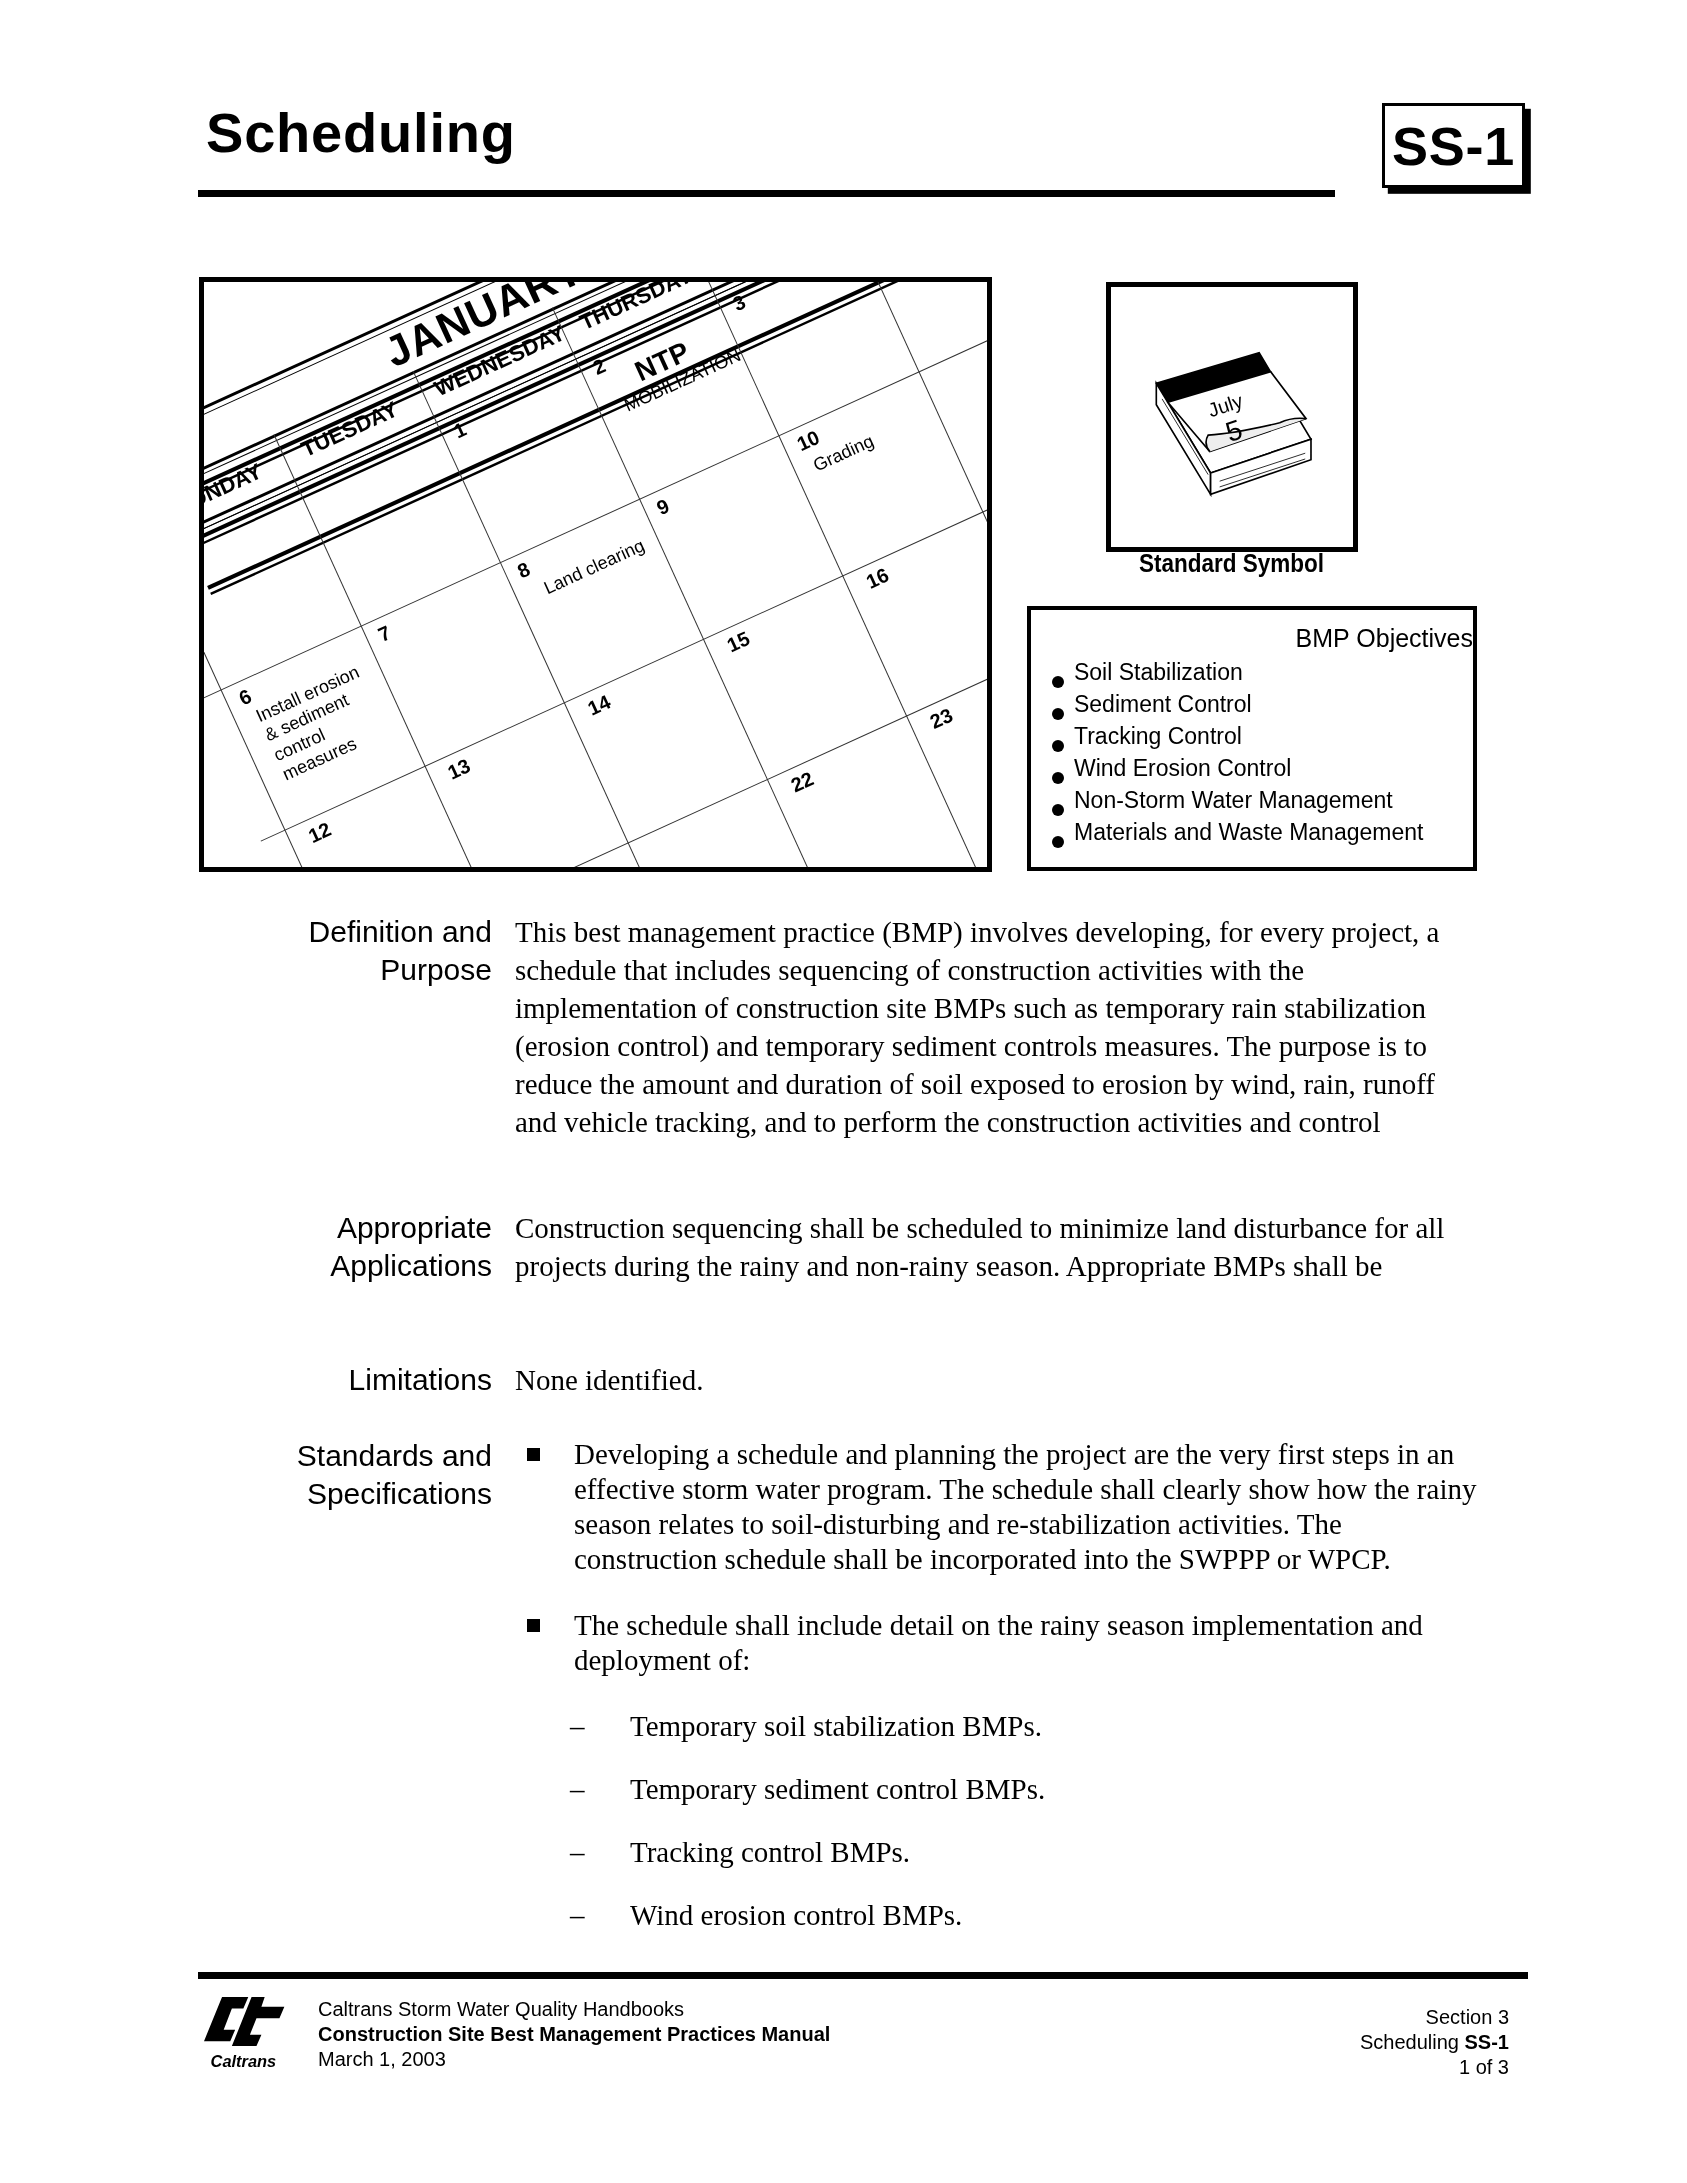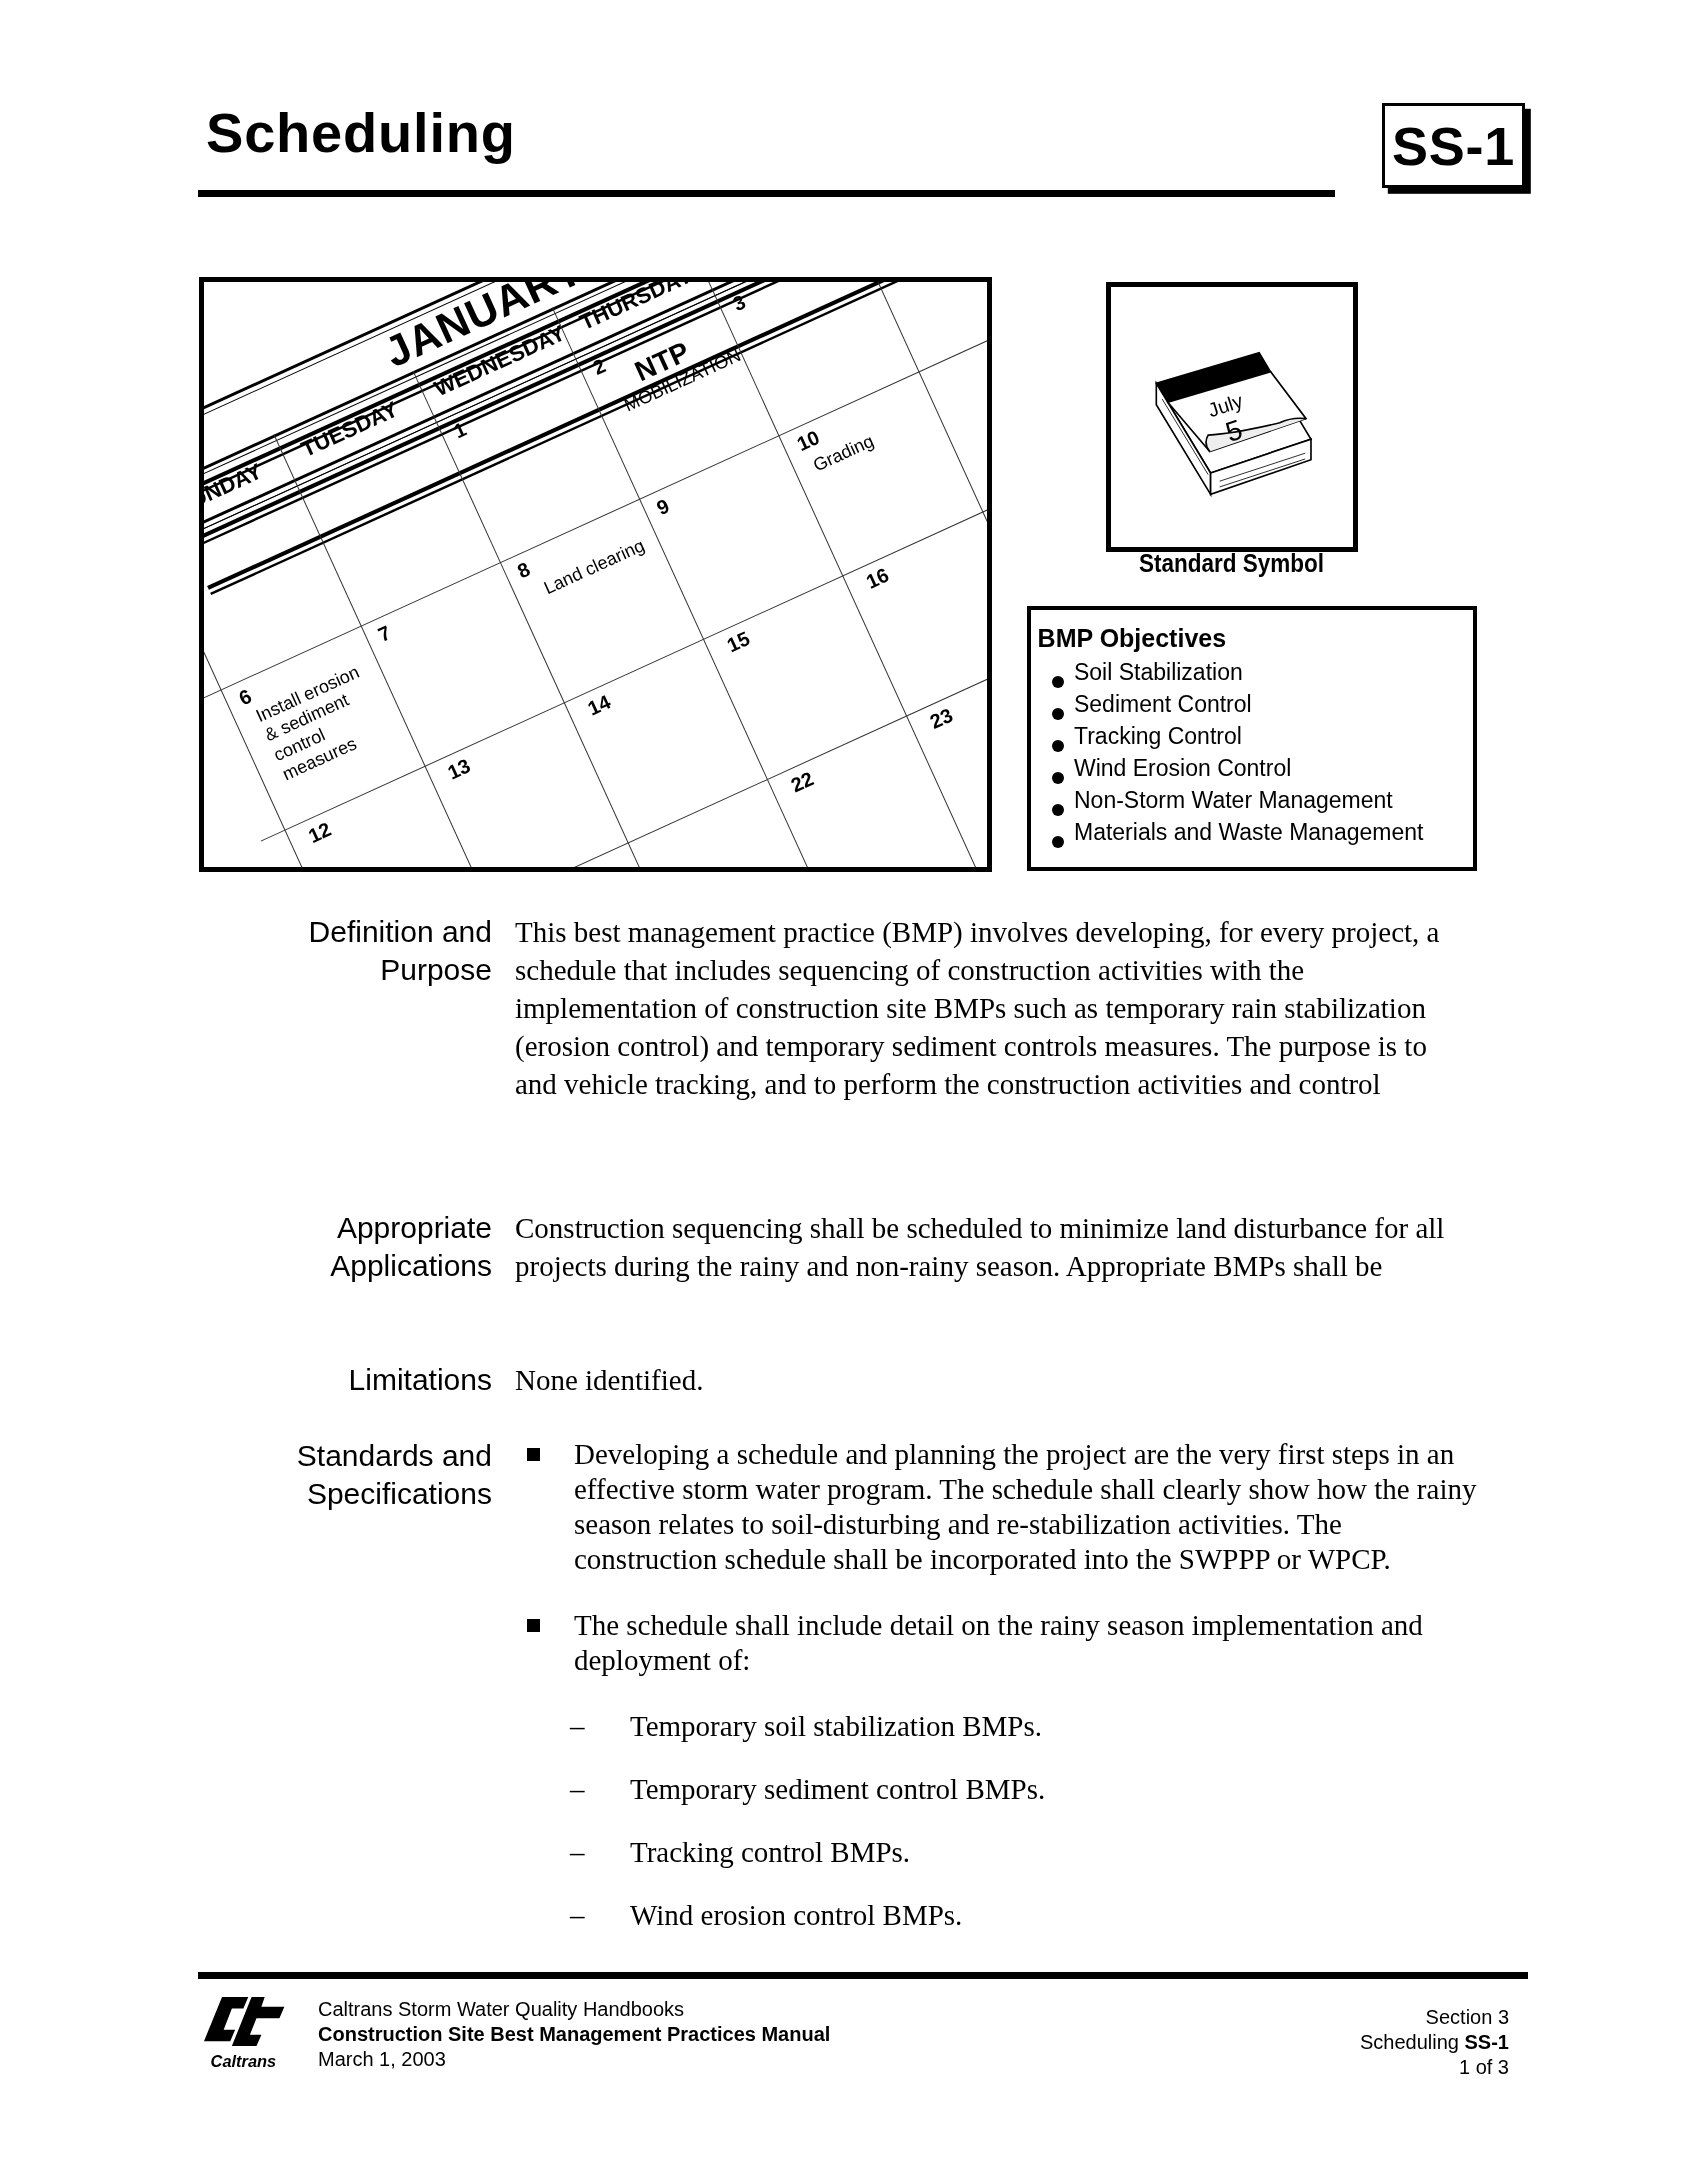--- a/index.html
+++ b/index.html
@@ -12,21 +12,21 @@
   #code-box { position:absolute; left:1382px; top:103px; width:137px; height:79px; border:3.3px solid #000; box-shadow:5.8px 5.8px 0 #000; background:#fff; display:flex; align-items:center; justify-content:center; }
   #code-box span { font-size:54px; font-weight:bold; line-height:1; letter-spacing:0.8px; }
 
   #calendar-figure { position:absolute; left:199px; top:277px; width:793px; height:595px; box-sizing:border-box; border:5.8px solid #000; overflow:hidden; background:#fff; }
   #calendar-figure svg { position:absolute; left:0; top:0; }
 
   #symbol-box { position:absolute; left:1106px; top:282px; width:252px; height:270px; box-sizing:border-box; border:5px solid #000; background:#fff; }
   #symbol-label { position:absolute; left:1071px; top:549px; width:321px; text-align:center; font-size:25px; font-weight:bold; }
 
   #objectives-box { position:absolute; left:1027px; top:606px; width:450px; height:265px; box-sizing:border-box; border:4.1px solid #000; padding:14px 0 0 0; }
-  #objectives-title { text-align:left; font-size:25px; font-weight:bold; margin:0 0 3.3px 6.6px; }
+  #objectives-title { text-align:right; font-size:25px; font-weight:normal; margin:0 0 3.3px 6.6px; }
   #objectives-list { list-style:none; margin:0; padding:0 0 0 20.6px; }
   #objectives-list li { font-size:23px; line-height:32px; display:flex; align-items:flex-end; }
   #objectives-list li .dot { width:12.4px; height:12.4px; border-radius:50%; background:#000; display:inline-block; margin-right:10px; }
 
   .section { position:absolute; left:0; width:1687px; }
   .sec-label { position:absolute; left:165px; width:327px; text-align:right; font-size:30px; line-height:38px; }
   .sec-body { position:absolute; left:515px; width:989px; font-size:29px; line-height:38px; }
 
   .bullets { position:absolute; left:525px; width:989px; }
   .bullet { position:relative; padding-left:49px; font-size:29px; line-height:35px; }
@@ -180,20 +180,21 @@
 <div class="section" style="top:913px;">
   <div class="sec-label sans">
     <div>Definition and</div>
     <div>Purpose</div>
   </div>
   <div class="sec-body serif">
     <div>This best management practice (BMP) involves developing, for every project, a</div>
     <div>schedule that includes sequencing of construction activities with the</div>
     <div>implementation of construction site BMPs such as temporary rain stabilization</div>
     <div>(erosion control) and temporary sediment controls measures. The purpose is to</div>
+    <div>reduce the amount and duration of soil exposed to erosion by wind, rain, runoff</div>
     <div>and vehicle tracking, and to perform the construction activities and control</div>
   </div>
 </div>
 
 <div class="section" style="top:1209px;">
   <div class="sec-label sans">
     <div>Appropriate</div>
     <div>Applications</div>
   </div>
   <div class="sec-body serif">

